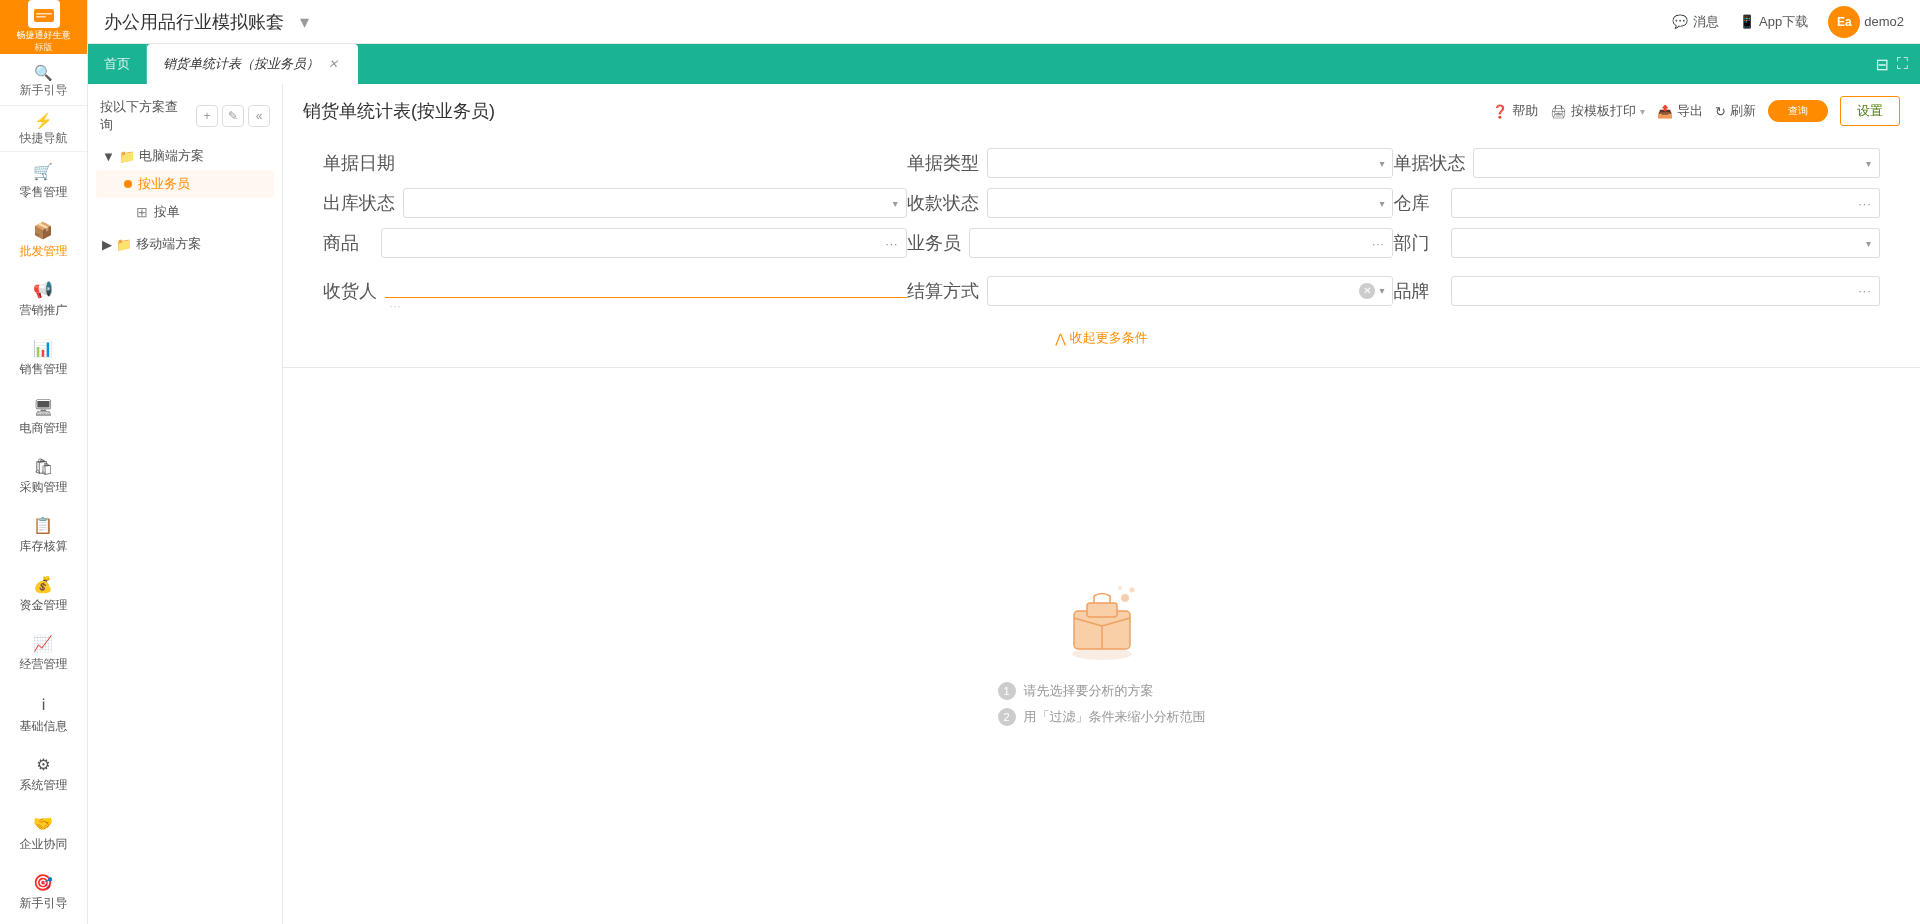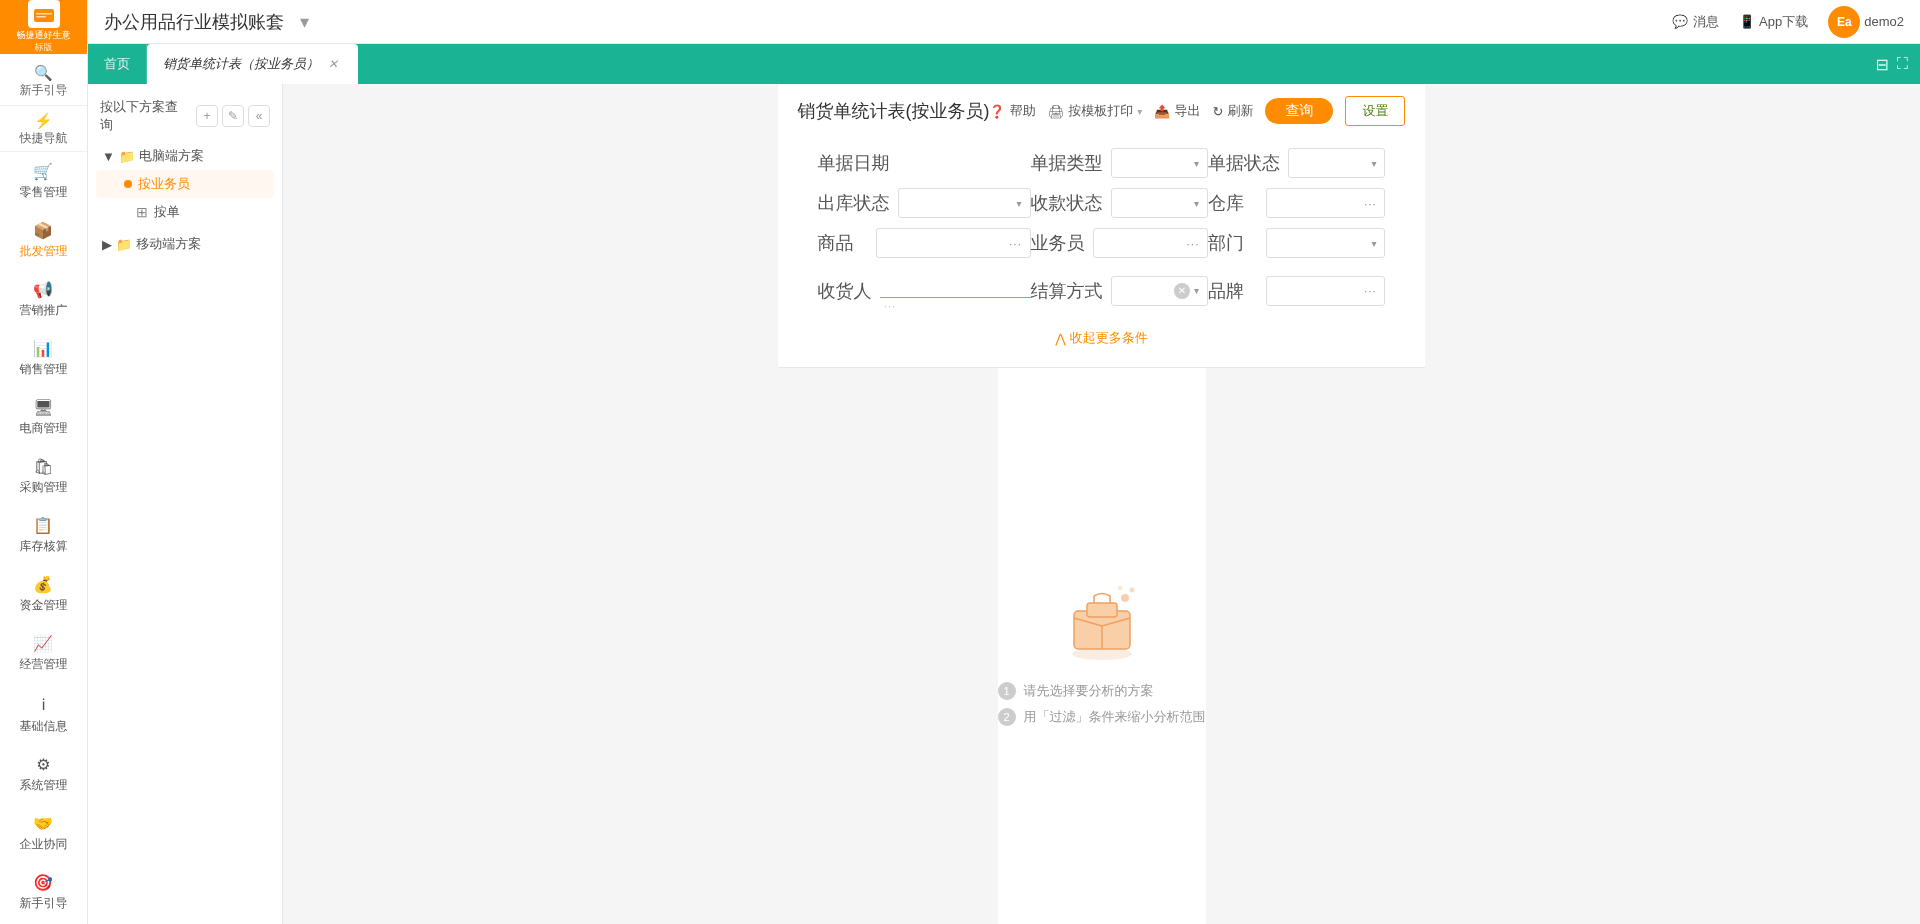--- a/index.html
+++ b/index.html
@@ -236,21 +236,20 @@
       gap: 6px;
       border-radius: 4px;
     }
 
     
     .right-panel {
       flex: 1;
       display: flex;
       flex-direction: column;
       overflow: hidden;
-      align-items: center;
     }
 
     
     .page-header {
       background: #fff;
       padding: 12px 20px 0;
       border-bottom: 1px solid #e8e8e8;
     }
     .page-header-top {
       display: flex;
@@ -275,21 +274,21 @@
       font-size: 13px;
       color: #555;
       cursor: pointer;
     }
     .btn-query {
       background: #ff8c00;
       color: #fff;
       border: none;
       padding: 4px 20px;
       border-radius: 14px;
-      font-size: 14px;
+      font-size: 10px;
       cursor: pointer;
       font-family: inherit;
     }
     .btn-setting {
       background: #fff;
       color: #4d7c0f;
       border: 1px solid #ff8c00;
       padding: 5px 16px;
       border-radius: 3px;
       font-size: 13px;

